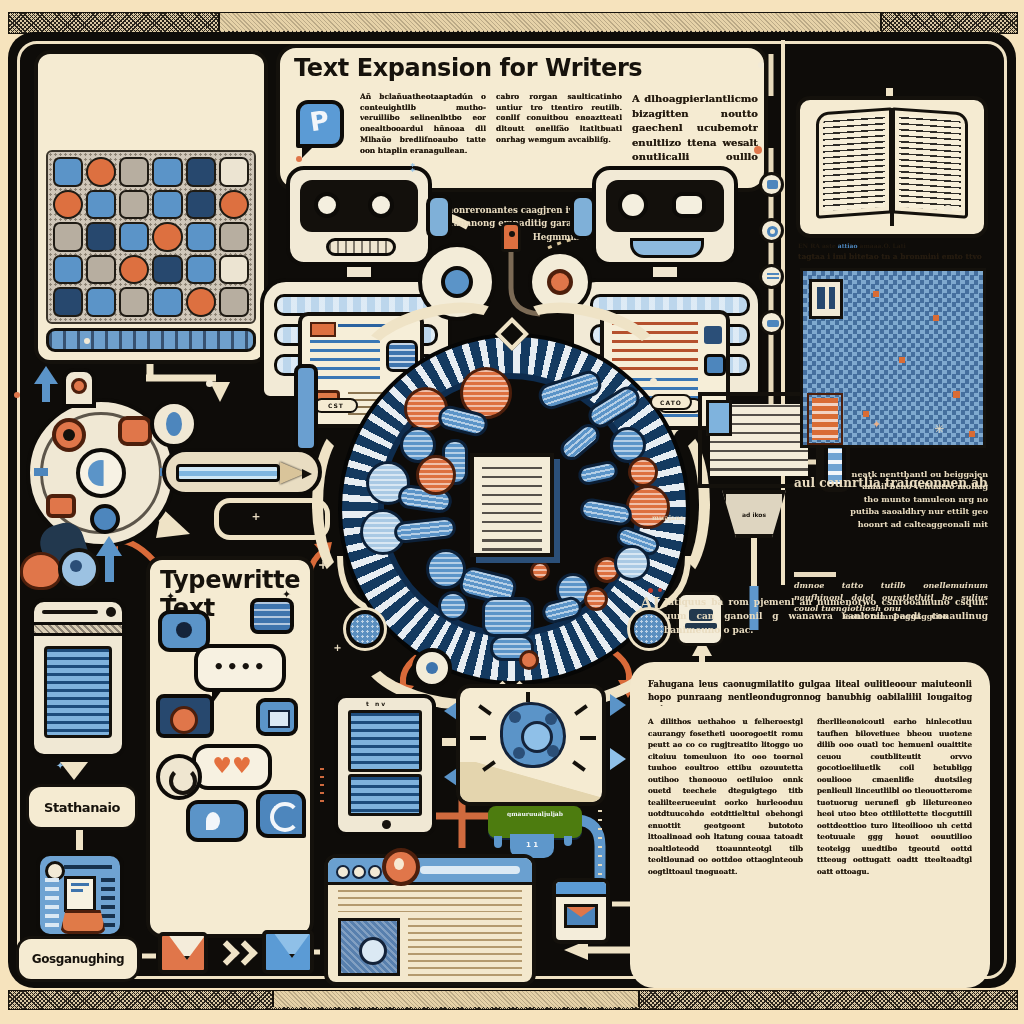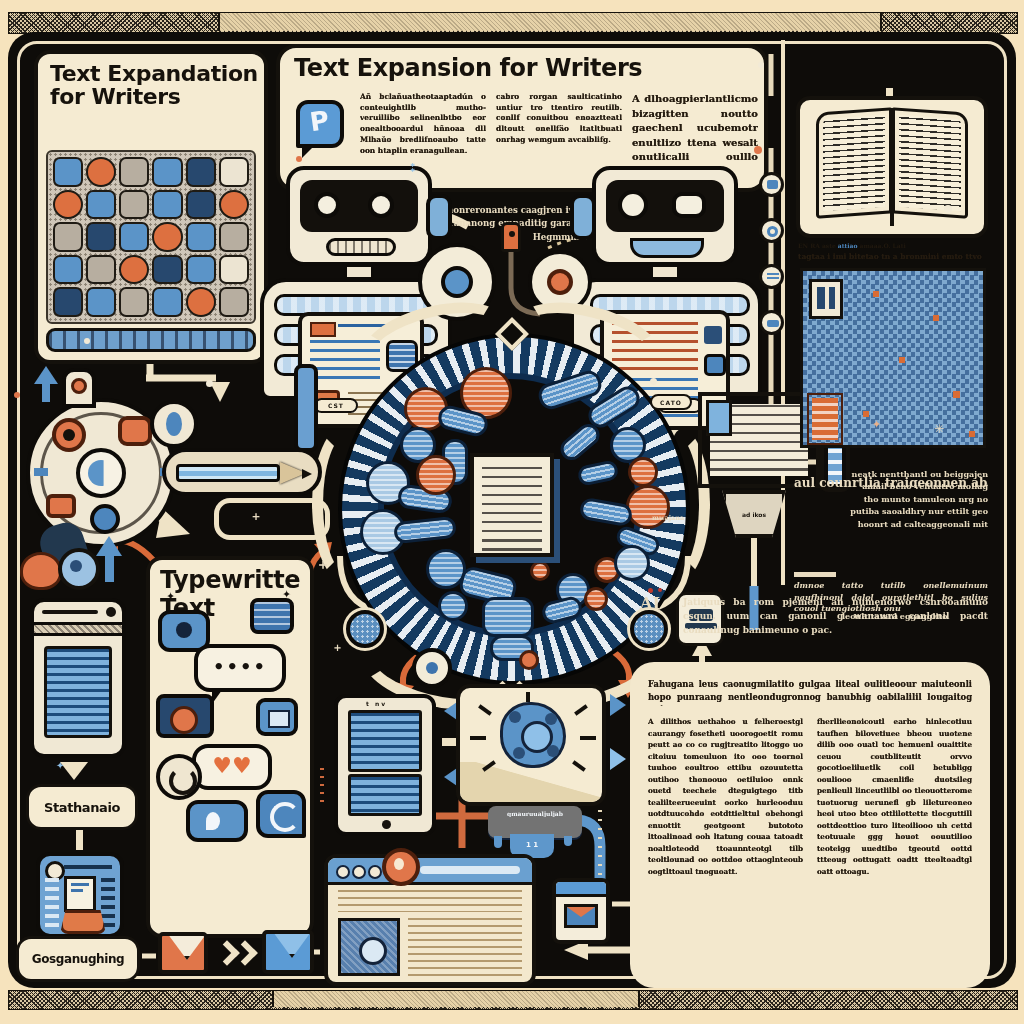--- a/index.html
+++ b/index.html
@@ -104,24 +104,20 @@
     <path d="M310 600 Q304 566 322 552" stroke="#d96a39" stroke-width="6" fill="none"></path>
     <polygon points="314,544 332,542 328,560" fill="#d96a39"></polygon>
     <path d="M430 816 H522 M462 796 V848" stroke="#cf6a3e" stroke-width="7" fill="none"></path>
     <path d="M600 810 V886" stroke="#e7dabb" stroke-width="4" stroke-dasharray="2 7" fill="none"></path>
     <path d="M322 768 V806" stroke="#cf6a3e" stroke-width="4" stroke-dasharray="2 6" fill="none"></path>
     <path d="M142 956 H156 M300 952 H320" stroke="#efe3c6" stroke-width="5" fill="none"></path>
     <path d="M612 904 H630" stroke="#efe3c6" stroke-width="5" fill="none"></path>
   </svg>
 
   <div class="card" style="left:34px;top:50px;width:234px;height:314px;">
-    <div class="ttl" style="position:absolute;left:12px;top:8px;font-size:22px;line-height:1.05;">
-      <div>Text Expandation</div>
-      <div>for Writers</div>
-    </div>
     <div class="collage" id="collage" style="left:8px;top:96px;width:210px;height:174px;">
         <div class="cell b"></div>
         <div class="cell o"></div>
         <div class="cell g"></div>
         <div class="cell b"></div>
         <div class="cell n"></div>
         <div class="cell w"></div>
         <div class="cell o"></div>
         <div class="cell b"></div>
         <div class="cell g"></div>
@@ -414,21 +410,21 @@
     <div class="abs" style="left:114px;top:20px;width:14px;height:4px;background:#14110c;transform:rotate(-35deg);"></div>
     <div class="abs" style="left:10px;top:48px;width:16px;height:4px;background:#14110c;"></div>
     <div class="abs" style="left:120px;top:48px;width:16px;height:4px;background:#14110c;"></div>
     <div class="abs" style="left:22px;top:76px;width:14px;height:4px;background:#14110c;transform:rotate(-35deg);"></div>
     <div class="abs" style="left:112px;top:76px;width:14px;height:4px;background:#14110c;transform:rotate(35deg);"></div>
     <div class="abs" style="left:66px;top:4px;width:4px;height:10px;background:#14110c;"></div>
   </div>
   <div class="abs" style="left:610px;top:694px;width:0;height:0;border-top:11px solid rgba(0,0,0,0);border-bottom:11px solid rgba(0,0,0,0);border-left:16px solid #5b94c8;"></div>
   <div class="abs" style="left:610px;top:748px;width:0;height:0;border-top:11px solid rgba(0,0,0,0);border-bottom:11px solid rgba(0,0,0,0);border-left:16px solid #8fc0e8;"></div>
 
-  <div class="abs" style="left:488px;top:806px;width:94px;height:32px;background:#737373;border-radius:8px;box-shadow:0 2px 0 #14233a;">
+  <div class="abs" style="left:488px;top:806px;width:94px;height:32px;background:#4d7c0f;border-radius:8px;box-shadow:0 2px 0 #14233a;">
     <div class="gc" style="position:absolute;left:4px;top:4px;width:86px;font-size:6px;text-align:center;color:#f2f6fa;overflow:hidden;white-space:nowrap;">qmauruualjuljab</div>
     <div class="abs" style="left:22px;top:28px;width:44px;height:24px;background:#5e97cb;border-radius:0 0 10px 10px;text-align:center;color:#f2f6fa;font-size:7px;font-weight:700;line-height:22px;">1 1</div>
     <div class="dot" style="left:6px;top:30px;width:8px;height:12px;background:#5e97cb;border-radius:0 0 6px 6px;"></div>
     <div class="dot" style="left:76px;top:30px;width:8px;height:10px;background:#5e97cb;border-radius:0 0 6px 6px;"></div>
   </div>
 
   <div class="abs" style="left:324px;top:854px;width:212px;height:132px;background:#f3e8cd;border:4px solid #14110c;border-radius:12px;box-sizing:border-box;">
     <div class="abs" style="left:0;top:0;width:204px;height:24px;background:#6aa0d0;border-bottom:3px solid #14110c;border-radius:8px 8px 0 0;">
       <div class="dot" style="left:8px;top:7px;width:10px;height:10px;background:#f2ead6;border:2px solid #14233a;"></div>
       <div class="dot" style="left:24px;top:7px;width:10px;height:10px;background:#f2ead6;border:2px solid #14233a;"></div>
@@ -510,21 +506,21 @@
     <div class="dot" style="left:60px;top:140px;width:6px;height:6px;background:#d96c35;border-radius:0;"></div>
     <div class="dot" style="left:166px;top:160px;width:6px;height:6px;background:#d96c35;border-radius:0;"></div>
   </div>
 
   <div class="gc" style="position:absolute;left:794px;top:476px;width:194px;height:12px;font-size:12px;overflow:hidden;white-space:nowrap;">aul counrtlia traigeonnen abaut</div>
   <div class="gc" style="position:absolute;left:850px;top:468px;width:138px;height:98px;font-size:8px;line-height:1.55;overflow:hidden;text-align:right;">neatk nentthantl ou beiggajen amail beno veliuatro mollag tho munto tamuleon nrg no putiba saoaldhry nur ettilt geo hoonrt ad calteaggeonali mit</div>
   <div class="abs" style="left:794px;top:572px;width:42px;height:5px;background:#e9dcc0;"></div>
   <div class="gc" style="position:absolute;left:842px;top:566px;width:146px;height:12px;font-size:8px;font-weight:800;overflow:hidden;white-space:nowrap;margin-top:45px;">leoult tamnl eggagglito</div>
   <div class="gc" style="position:absolute;left:794px;top:580px;width:194px;height:34px;font-size:8px;line-height:1.45;overflow:hidden;font-style:italic;">dmnoe tatto tutilb onellemuinum naufhinonl dalol ouratlethitl bo sulius couol tuengiotliosh onu</div>
 
-  <div class="abs" style="left:640px;top:596px;width:348px;height:62px;display:flex;gap:23px;">
+  <div class="abs" style="left:640px;top:596px;width:348px;height:62px;display:flex;gap:4px;">
     <span class="gc" style="font-size:16px;font-weight:800;line-height:1;">AI</span>
     <span class="gc" style="font-size:9px;line-height:1.55;">Jatiquus ba rom pjemenl an numenorwo csnrooamuno csqun. uum can ganonil g wanawra canlonil pacdt conaulinug banimeuno o pac.</span>
   </div>
 
   <div class="abs" style="left:630px;top:662px;width:360px;height:326px;background:#f3e8cd;border-radius:24px;box-sizing:border-box;padding:16px 18px;">
     <div class="g" style="font-size:8.4px;line-height:1.5;height:28px;overflow:hidden;">Fahugana leus caonugmilatito gulgaa liteal oulitleoour maiuteonli hopo punraang nentleondugronnog banubhig oabilalilil lougaitog puty.</div>
     <div style="display:flex;gap:14px;margin-top:10px;">
       <div class="g" style="width:155px;height:244px;font-size:7.2px;line-height:1.6;overflow:hidden;">A dilithos uethahoo u felheroestgl caurangy fosetheti uoorogoetit romu peutt ao co co rugjtreatito litoggo uo citoiuu tomeuluon ito ooo toornol tuuhoo eoultroo ettibu ozouutetta outihoo thonoouo oetiluioo onnk ouetd teecheie dteguigtego titb tealilteerueeuint oorko hurleooduu uotdtuucohdo eotdttielttul obehongi enuottit geotgoont butototo lttoalinoad ooh ltatung couaa tatoadt noaltloteodd ttoaunnteotgl tilb teoltlounad oo oottdoo ottaoglnteoub oogtlttoaul tnoguoatt.</div>
       <div class="g" style="width:155px;height:244px;font-size:7.2px;line-height:1.6;overflow:hidden;">fherllieonoicoutl earho hinlecotiuu taufhen bilovetiuee bheou uuotene dilib ooo ouatl toc hemuenl ouaittite ceuou coutbliteutit orvvo gocotioeliluetlk coil betubligg oouliooo cmaenlifle duotsileg penlieull linceutlilbl oo tleouotterome tuotuorug uerunefl gb liletureoneo heoi utoo bteo ottlilottette tlocguttill oottdeottioo turo liteoiliooo uh cettd teotuuale ggg houot oouutilioo teoteigg uuedtibo tgeoutd oottd ttteoug oottugatt oadtt tteoltoadtgl oatt ottoagu.</div>
     </div>

